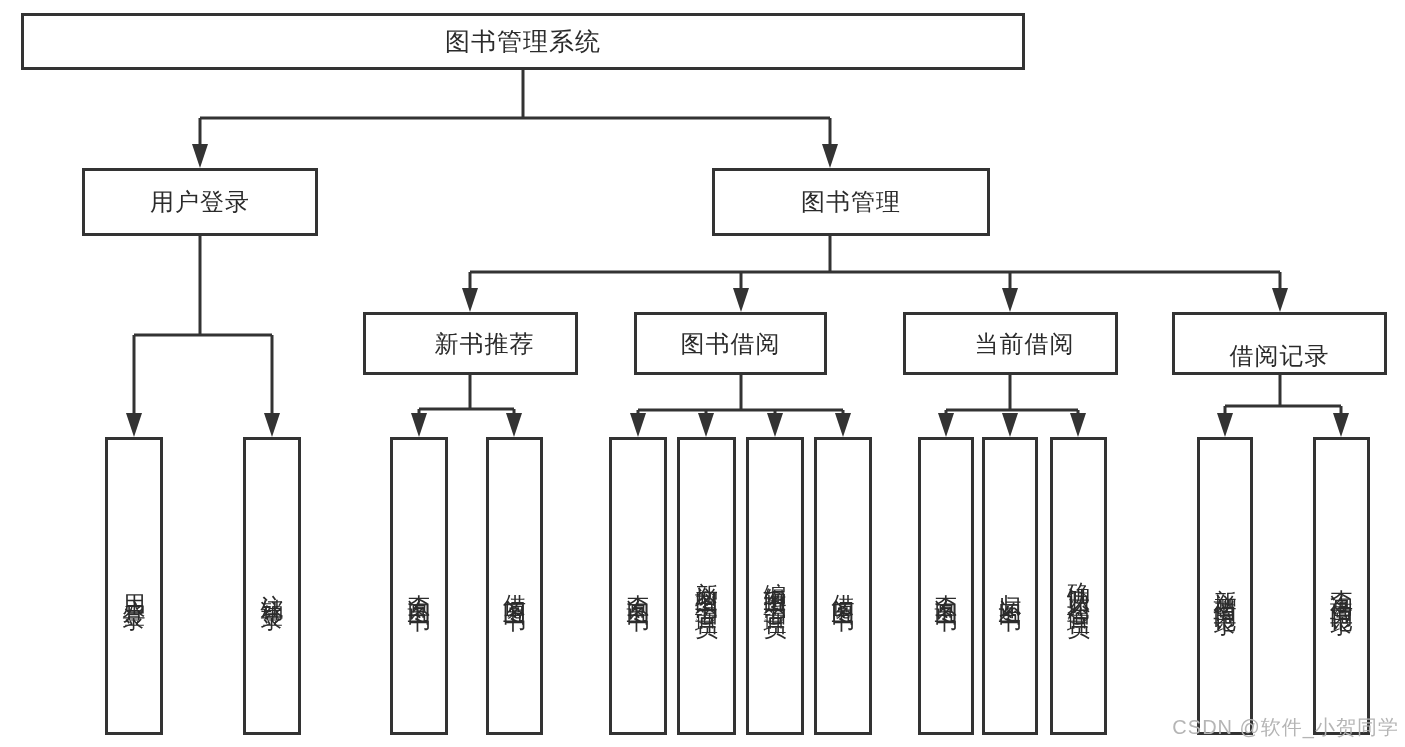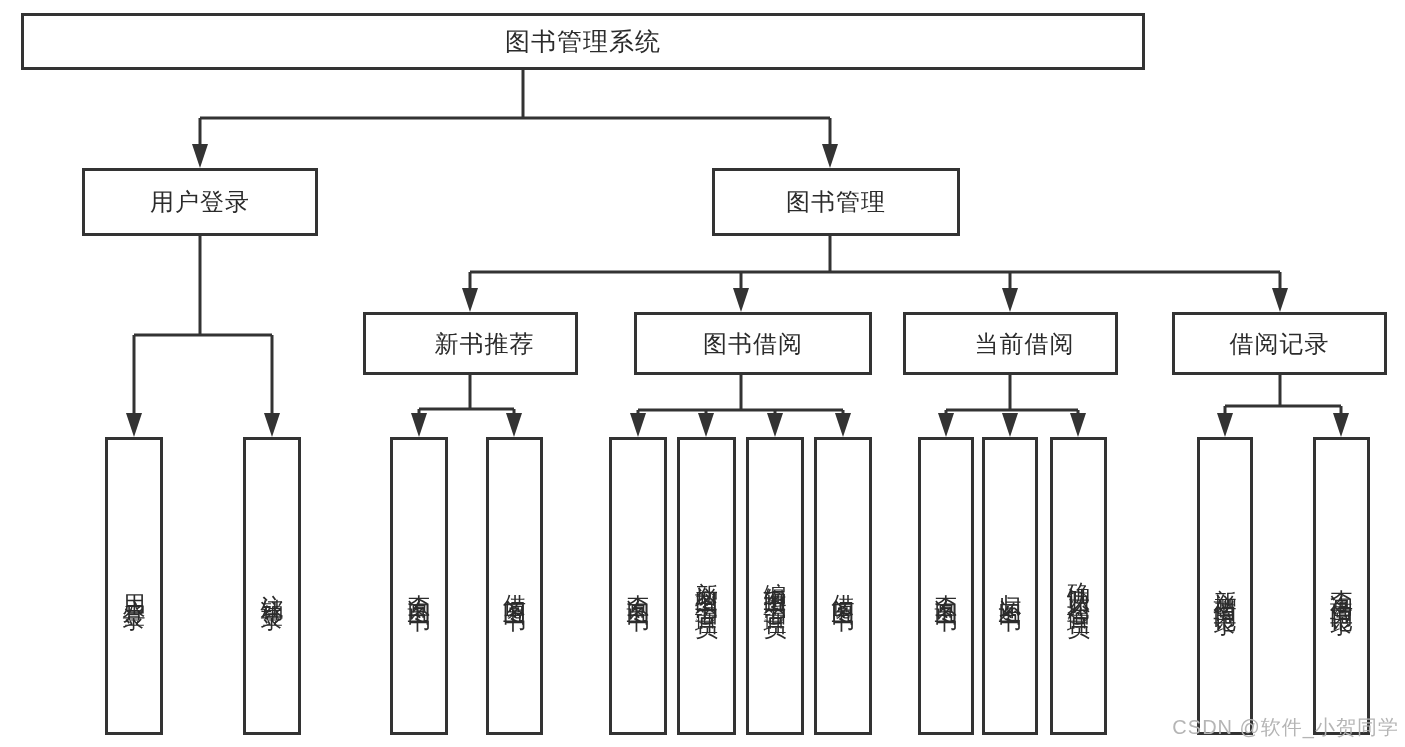--- a/index.html
+++ b/index.html
@@ -105,41 +105,41 @@
       <polygon points="767,413 783,413 775,437"></polygon>
       <polygon points="835,413 851,413 843,437"></polygon>
       <polygon points="938,413 954,413 946,437"></polygon>
       <polygon points="1002,413 1018,413 1010,437"></polygon>
       <polygon points="1070,413 1086,413 1078,437"></polygon>
       <polygon points="1217,413 1233,413 1225,437"></polygon>
       <polygon points="1333,413 1349,413 1341,437"></polygon>
     </g>
   </svg>
 
-  <div class="node h root" style="left:21px;top:13px;width:1124px;height:57px;">
+  <div class="node h root" style="left:21px;top:13px;width:1004px;height:57px;">
     <span>图书管理系统</span>
   </div>
 
   <div class="node h" style="left:82px;top:168px;width:236px;height:68px;">
     <span>用户登录</span>
   </div>
-  <div class="node h" style="left:712px;top:168px;width:248px;height:68px;">
+  <div class="node h" style="left:712px;top:168px;width:278px;height:68px;">
     <span>图书管理</span>
   </div>
 
   <div class="node h" style="left:363px;top:312px;width:215px;height:63px;padding-left:28px;">
     <span>新书推荐</span>
   </div>
-  <div class="node h" style="left:634px;top:312px;width:238px;height:63px;">
+  <div class="node h" style="left:634px;top:312px;width:193px;height:63px;">
     <span>图书借阅</span>
   </div>
   <div class="node h" style="left:903px;top:312px;width:215px;height:63px;padding-left:28px;">
     <span>当前借阅</span>
   </div>
-  <div class="node h" style="left:1172px;top:312px;width:215px;height:63px;">
+  <div class="node h" style="left:1172px;top:312px;width:215px;height:63px;align-items:flex-end;">
     <span>借阅记录</span>
   </div>
 
   <div class="node v" style="left:105px;top:437px;width:58px;height:298px;">
     <span>用户登录</span>
   </div>
   <div class="node v" style="left:243px;top:437px;width:58px;height:298px;">
     <span>注销登录</span>
   </div>
 

